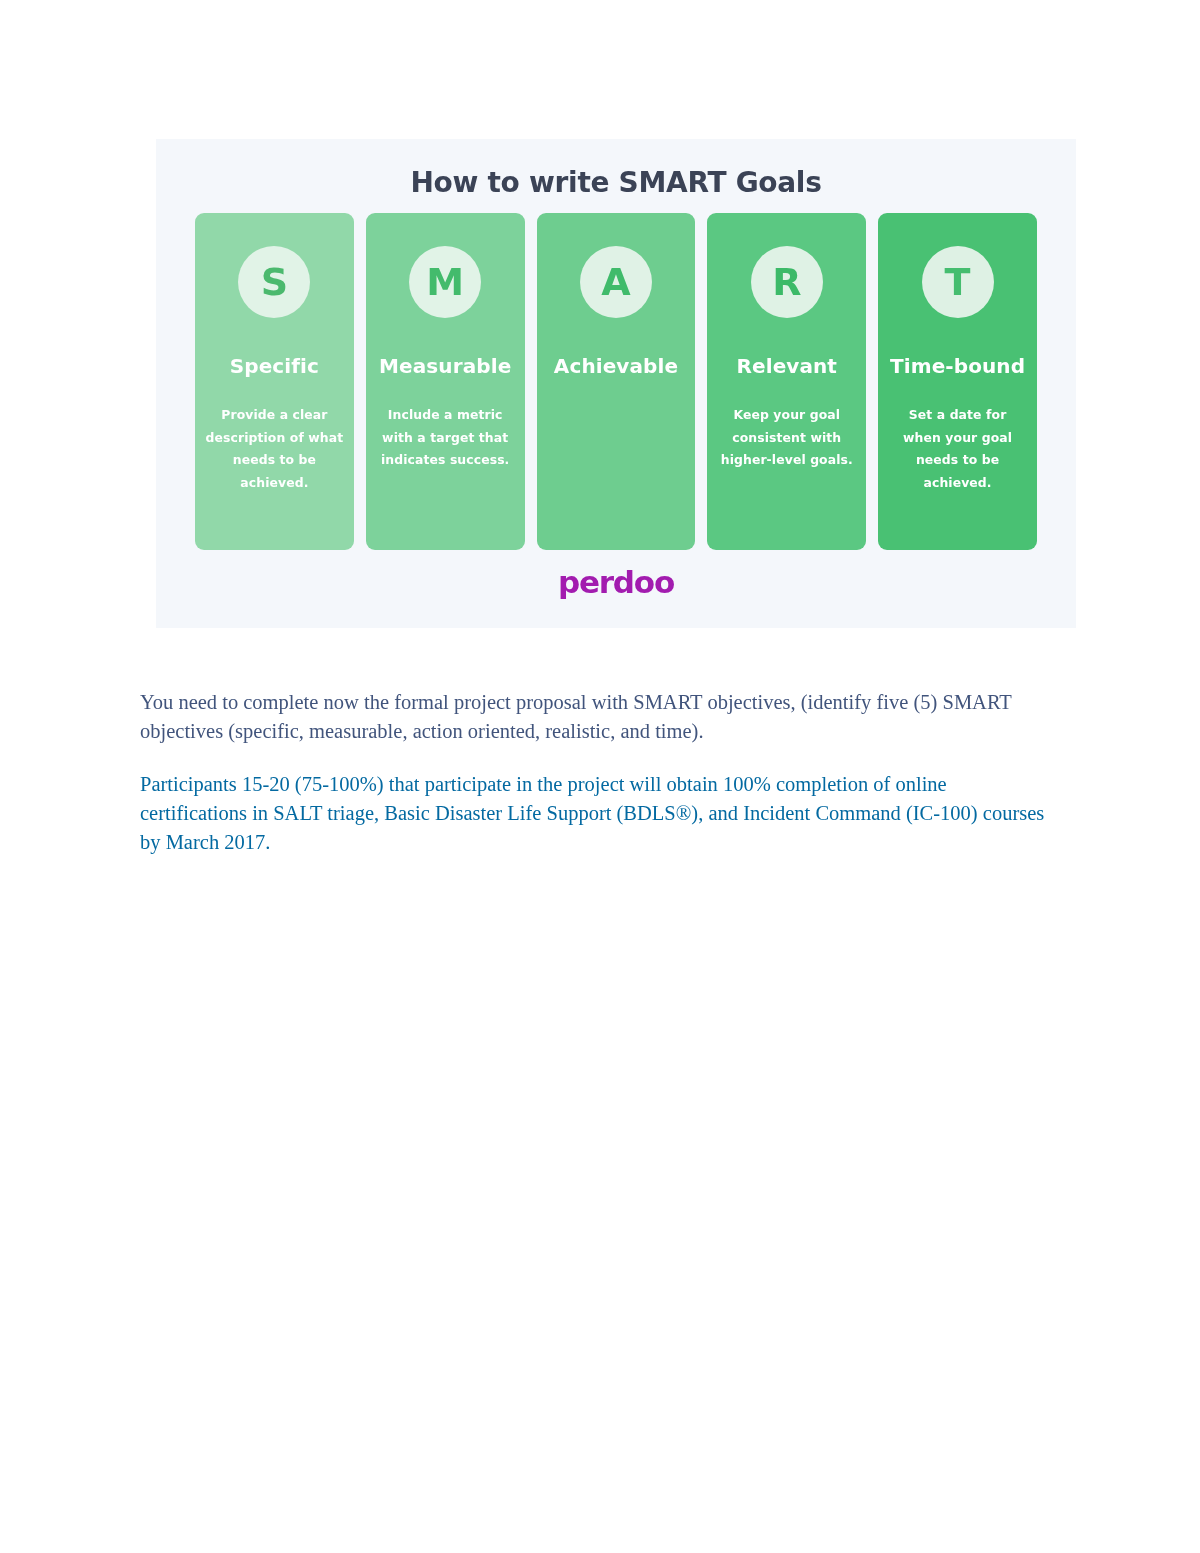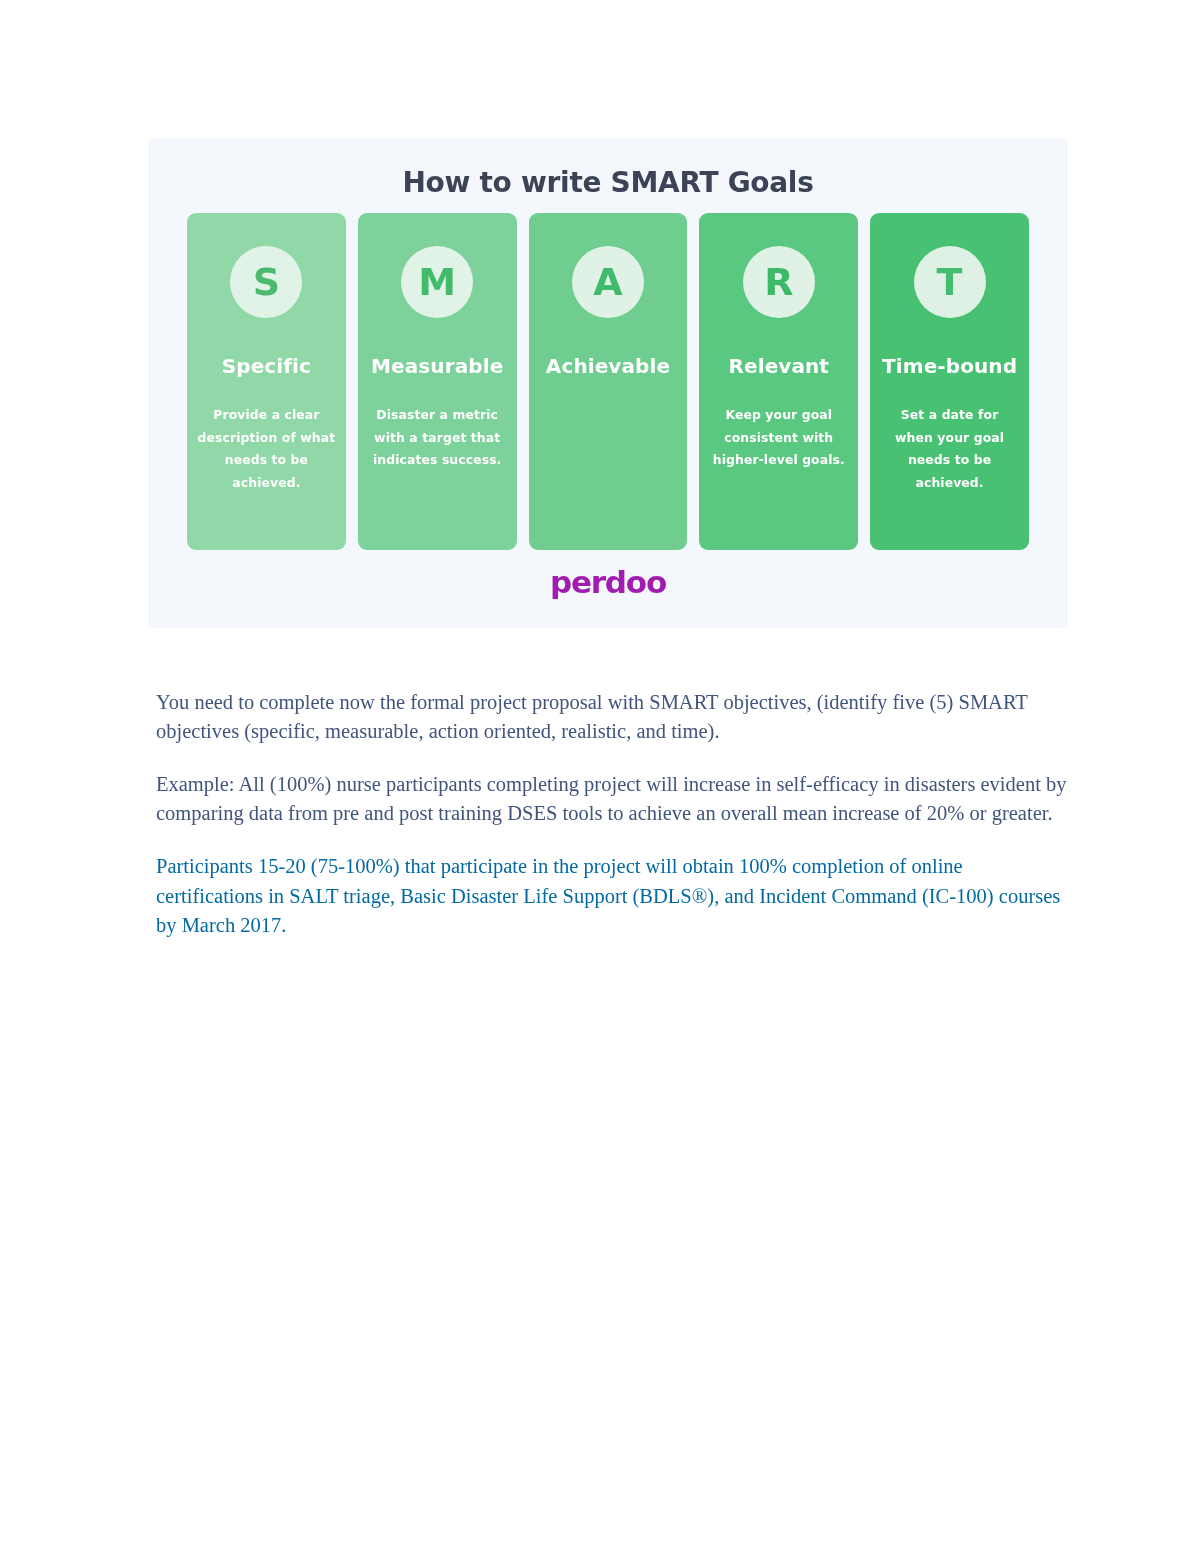--- a/index.html
+++ b/index.html
@@ -11,21 +11,21 @@
     width: 1200px;
     height: 1553px;
     position: relative;
     font-family: "Liberation Serif", serif;
     overflow: hidden;
   }
 
   
   .smart-banner {
     position: absolute;
-    left: 148px;
+    left: 156px;
     top: 139px;
     width: 920px;
     height: 489px;
     background: #f4f7fb;
     box-sizing: border-box;
   }
 
   .banner-title {
     text-align: center;
     font-family: "DejaVu Sans", sans-serif;
@@ -103,21 +103,21 @@
     font-family: "DejaVu Sans", sans-serif;
     font-weight: bold;
     font-size: 31px;
     letter-spacing: -1.2px;
     color: #1ca0e8;
   }
 
   
   .doc-body {
     position: absolute;
-    left: 156px;
+    left: 140px;
     top: 688px;
     width: 912px;
   }
 
   .doc-para {
     font-family: "Liberation Serif", serif;
     font-size: 20.5px;
     line-height: 1.42;
     color: #41547c;
     margin: 0 0 24px 0;
@@ -139,21 +139,21 @@
       </div>
       <div class="card-label">Specific</div>
       <div class="card-desc">Provide a clear description of what needs to be achieved.</div>
     </div>
 
     <div class="smart-card" style="background: rgb(125, 210, 155);">
       <div class="letter-circle" style="background: rgb(225, 243, 231); color: rgb(67, 187, 108);">
         <span>M</span>
       </div>
       <div class="card-label">Measurable</div>
-      <div class="card-desc">Disaster a metric with a target that indicates success.</div>
+      <div class="card-desc">Include a metric with a target that indicates success.</div>
     </div>
 
     <div class="smart-card" style="background: rgb(110, 205, 143);">
       <div class="letter-circle" style="background: rgb(224, 242, 230); color: rgb(64, 187, 107);">
         <span>A</span>
       </div>
       <div class="card-label">Achievable</div>
     </div>
 
     <div class="smart-card" style="background: rgb(91, 200, 130);">
@@ -172,15 +172,14 @@
       <div class="card-desc">Set a date for when your goal needs to be achieved.</div>
     </div>
 
   </div>
 
   <div class="brand-logo" style="color: #a21caf;">perdoo</div>
 </div>
 
 <div class="doc-body">
   <p class="doc-para" style="color: rgb(65, 84, 124);">You need to complete now the formal project proposal with SMART objectives, (identify five (5) SMART objectives (specific, measurable, action oriented, realistic, and time).</p>
-  <p class="doc-para" style="color: rgb(65, 84, 124);">Example: All (100%) nurse participants completing project will increase in self-efficacy in disasters evident by comparing data from pre and post training DSES tools to achieve an overall mean increase of 20% or greater.</p>
   <p class="doc-para" style="color: #0369a1;">Participants 15-20 (75-100%) that participate in the project will obtain 100% completion of online certifications in SALT triage, Basic Disaster Life Support (BDLS®), and Incident Command (IC-100) courses by March 2017.</p>
 </div>
 
 </body></html>

